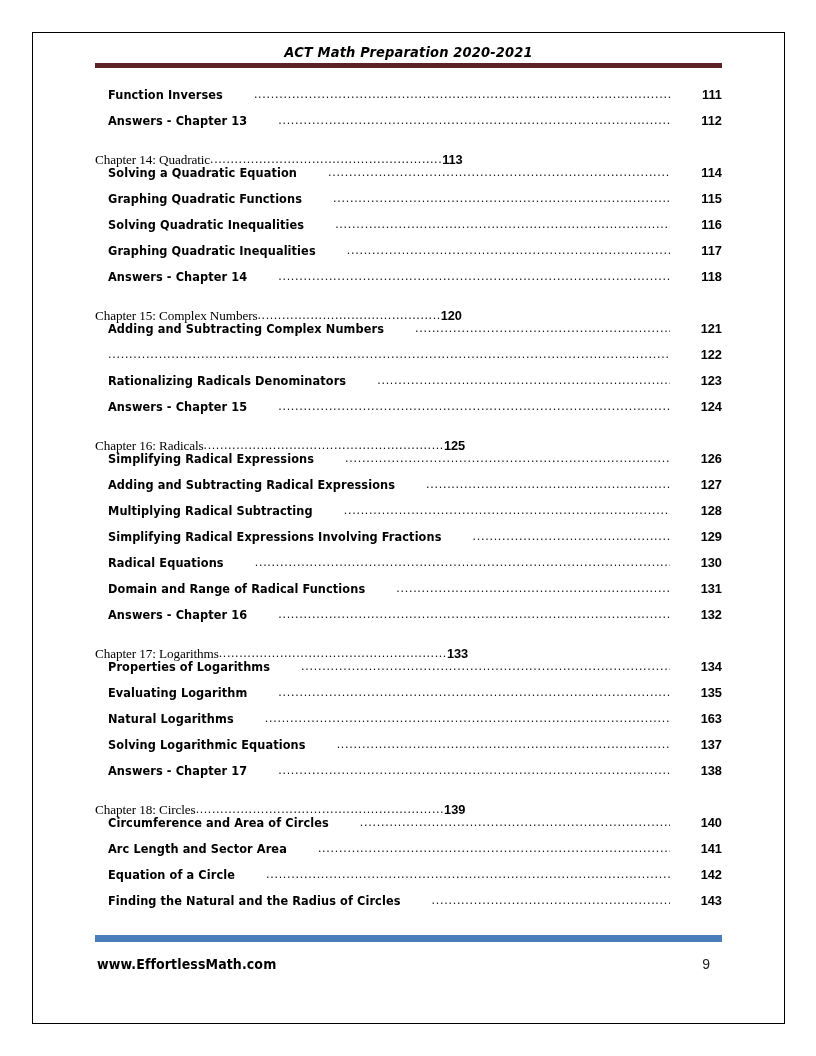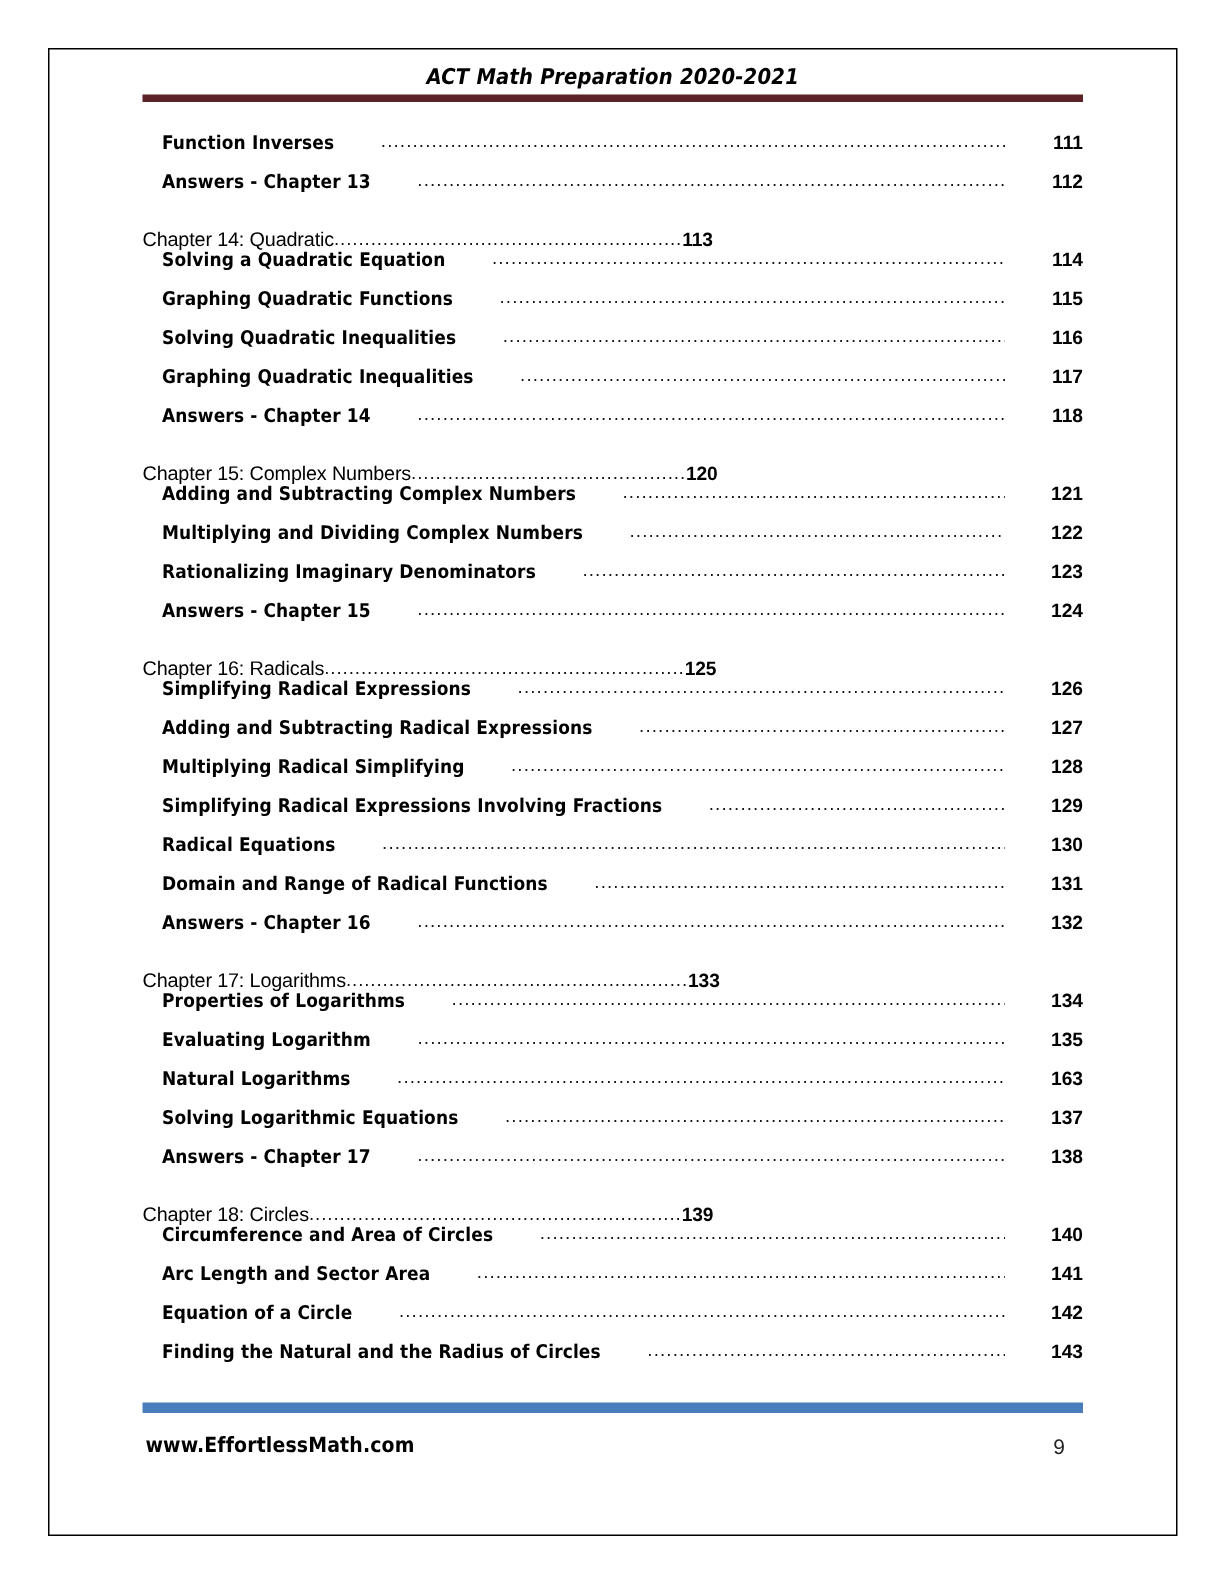--- a/index.html
+++ b/index.html
@@ -77,20 +77,21 @@
   
   .toc-row.level-chapter {
     padding-left: 0px;
     font-family: "Liberation Sans", sans-serif;
     font-weight: normal;
     font-size: 13.2px;
     letter-spacing: -0.1px;
   }
   .toc-row.level-chapter .toc-label {
     flex: 0 0 auto;
+    font-family: Liberation Serif, serif;
   }
   .toc-row.level-chapter .toc-leader {
     flex: 0 0 auto;
     overflow: hidden;
     font-size: 12.5px;
     letter-spacing: 0.6px;
     color: #111111;
     position: relative;
     top: -1px;
   }
@@ -227,26 +228,25 @@
           <span class="toc-label">Chapter 15:  Complex Numbers</span>
           <span class="toc-leader">.............................................</span>
           <span class="toc-page">120</span>
         </div>
         <div class="toc-row level-entry">
           <span class="toc-label">Adding and Subtracting Complex Numbers</span>
           <span class="toc-leader">...............................................................................................................................................................</span>
           <span class="toc-page">121</span>
         </div>
         <div class="toc-row level-entry">
-          <span class="toc-label">Multiplying and Dividing Complex Numbers</span>
           <span class="toc-leader">...............................................................................................................................................................</span>
           <span class="toc-page">122</span>
         </div>
         <div class="toc-row level-entry">
-          <span class="toc-label">Rationalizing Imaginary Denominators</span>
+          <span class="toc-label">Rationalizing Radicals Denominators</span>
           <span class="toc-leader">...............................................................................................................................................................</span>
           <span class="toc-page">123</span>
         </div>
         <div class="toc-row level-entry">
           <span class="toc-label">Answers - Chapter 15</span>
           <span class="toc-leader">...............................................................................................................................................................</span>
           <span class="toc-page">124</span>
         </div>
         <div class="toc-row level-chapter">
           <span class="toc-label">Chapter 16:  Radicals</span>
@@ -257,21 +257,21 @@
           <span class="toc-label">Simplifying Radical Expressions</span>
           <span class="toc-leader">...............................................................................................................................................................</span>
           <span class="toc-page">126</span>
         </div>
         <div class="toc-row level-entry">
           <span class="toc-label">Adding and Subtracting Radical Expressions</span>
           <span class="toc-leader">...............................................................................................................................................................</span>
           <span class="toc-page">127</span>
         </div>
         <div class="toc-row level-entry">
-          <span class="toc-label">Multiplying Radical Simplifying</span>
+          <span class="toc-label">Multiplying Radical Subtracting</span>
           <span class="toc-leader">...............................................................................................................................................................</span>
           <span class="toc-page">128</span>
         </div>
         <div class="toc-row level-entry">
           <span class="toc-label">Simplifying Radical Expressions Involving Fractions</span>
           <span class="toc-leader">...............................................................................................................................................................</span>
           <span class="toc-page">129</span>
         </div>
         <div class="toc-row level-entry">
           <span class="toc-label">Radical Equations</span>

